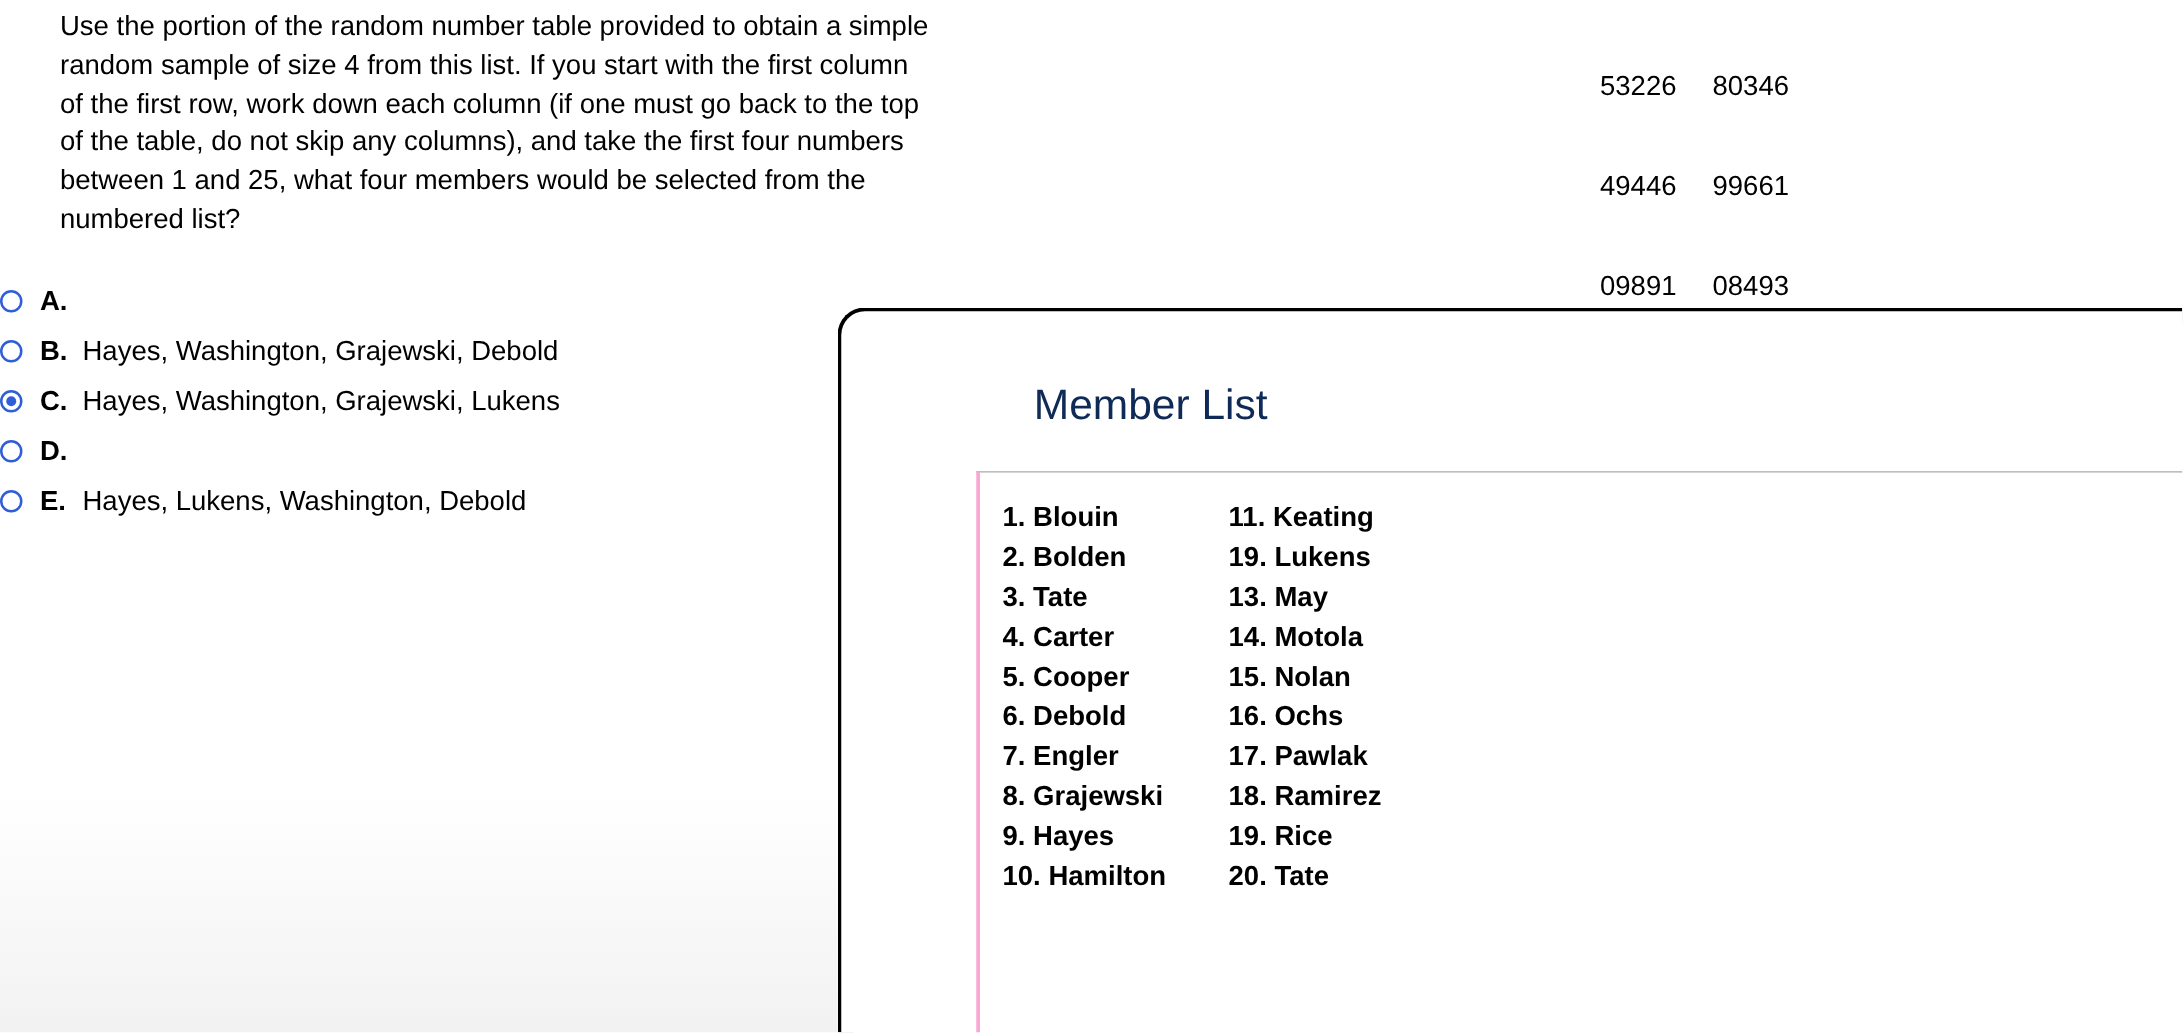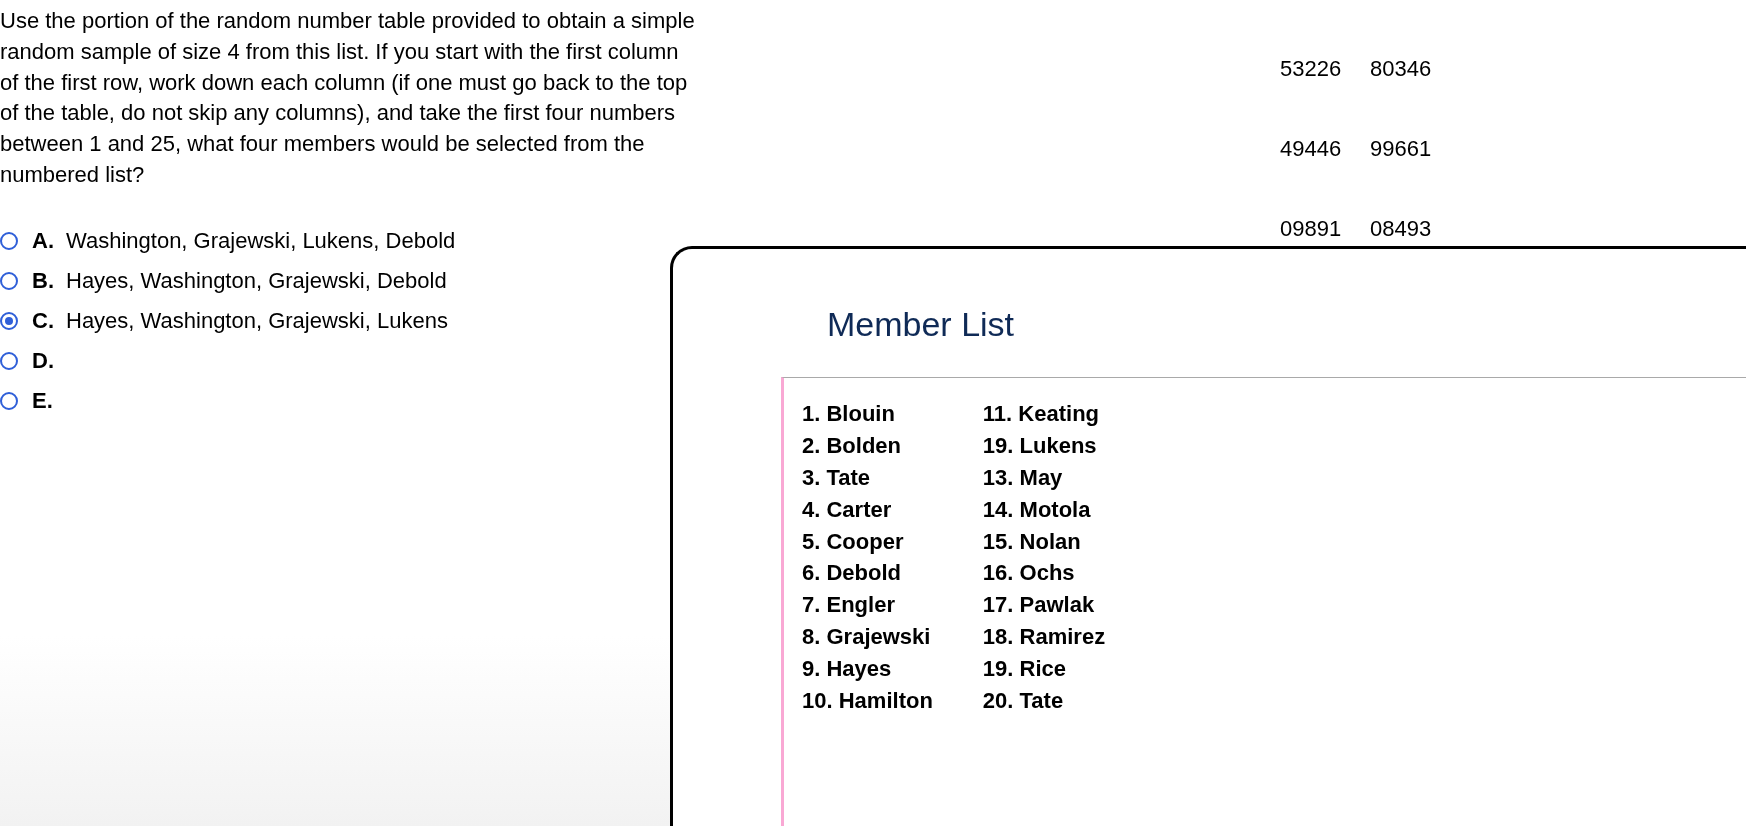--- a/index.html
+++ b/index.html
@@ -15,20 +15,21 @@
     width: 1746px;
     height: 826px;
     overflow: hidden;
   }
   .question {
     position: absolute;
     left: 0;
     top: 6px;
     width: 700px;
     line-height: 1.4;
+    padding-left: 48px;
   }
   .rand-table {
     position: absolute;
     top: 6px;
     left: 1280px;
     line-height: 1.55;
   }
   .rand-row {
     white-space: pre;
   }
@@ -130,39 +131,39 @@
     <div class="rand-row"><span class="rand-col1">09891</span><span class="rand-col2">08493</span></div>
     <div class="rand-row"><span class="rand-col1">98401</span><span class="rand-col2">47008</span></div>
     <div class="rand-row"><span class="rand-col1">22120</span><span class="rand-col2">12853</span></div>
     <div class="rand-row"><span class="rand-col1">08473</span><span class="rand-col2">30837</span></div>
   </div>
 
   <div class="choices">
     <div class="choice">
       <span class="radio"></span>
       <span class="choice-letter">A.</span>
-      <span>Washington, Grajewski, Lukens, Debold</span>
     </div>
     <div class="choice">
       <span class="radio"></span>
       <span class="choice-letter">B.</span>
       <span>Hayes, Washington, Grajewski, Debold</span>
     </div>
     <div class="choice">
       <span class="radio selected"></span>
       <span class="choice-letter">C.</span>
       <span>Hayes, Washington, Grajewski, Lukens</span>
     </div>
     <div class="choice">
       <span class="radio"></span>
       <span class="choice-letter">D.</span>
     </div>
     <div class="choice">
       <span class="radio"></span>
       <span class="choice-letter">E.</span>
+      <span>Hayes, Lukens, Washington, Debold</span>
     </div>
   </div>
 
   <div class="fade"></div>
 
   <div class="popup">
     <div class="popup-title">Member List</div>
     <div class="member-box">
       <div class="mcols">
         <div class="mcol">

